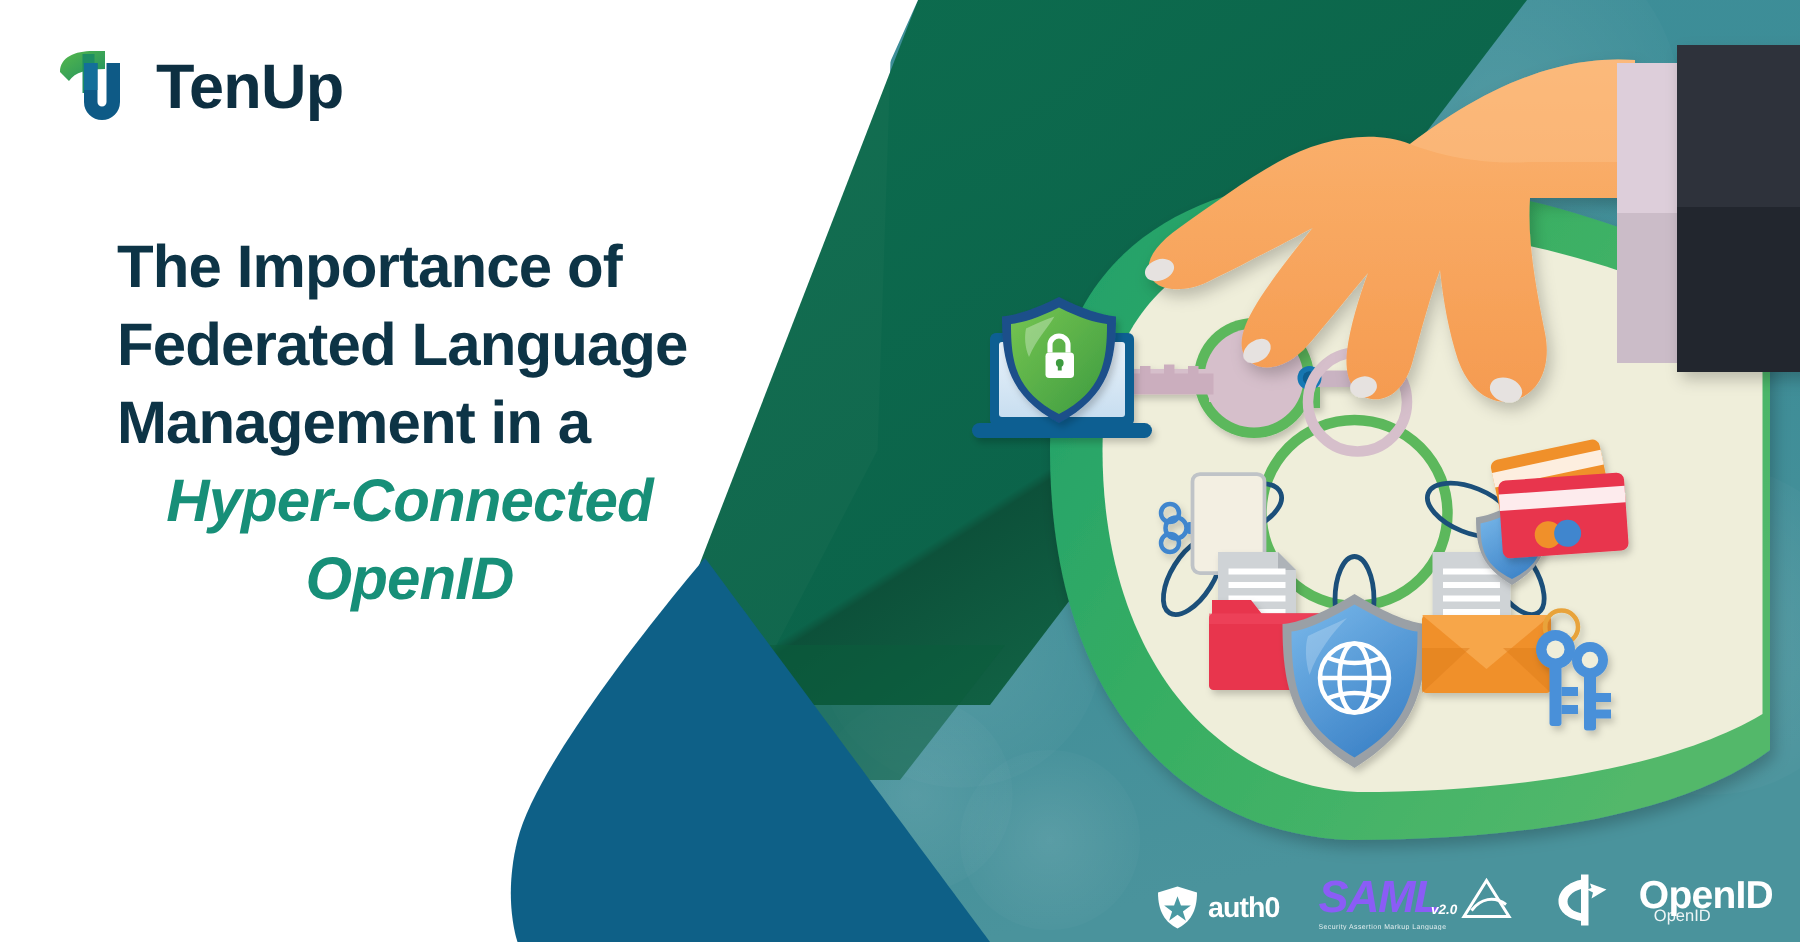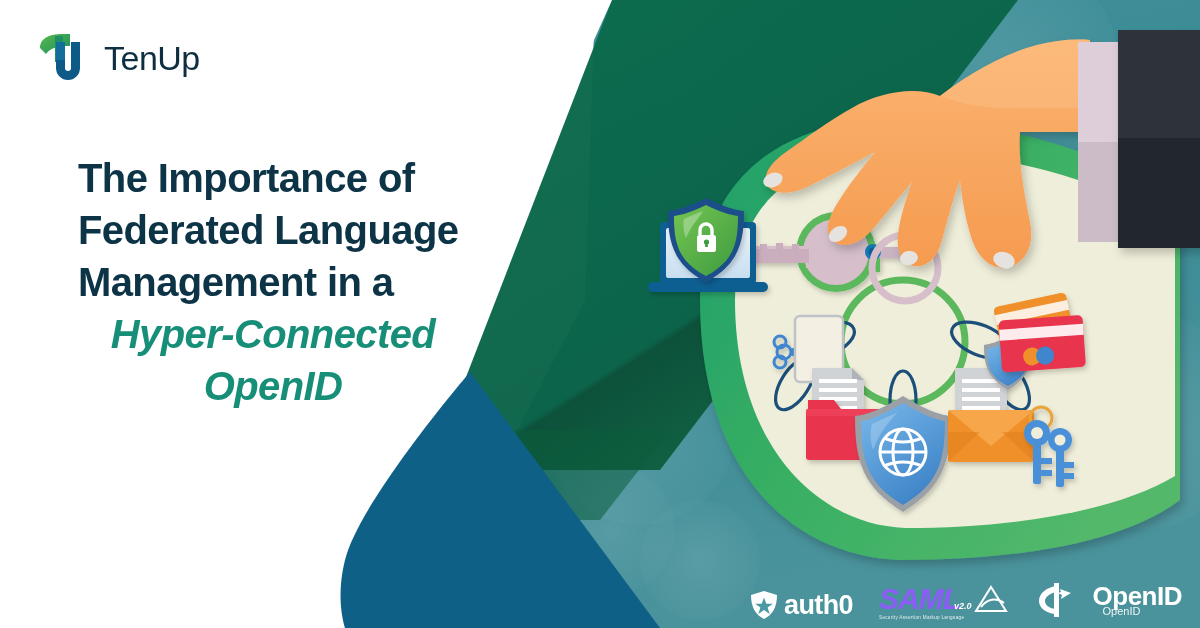--- a/index.html
+++ b/index.html
@@ -21,21 +21,21 @@
   .bg-layer { position:absolute; inset:0; }
   .bg-svg { position:absolute; top:0; left:0; width:1200px; height:628px; display:block; }
 
   
   .logo-block {
     position:absolute; left:36px; top:30px;
     display:flex; align-items:center; gap:12px; z-index:40;
   }
   .logo-mark { width:56px; height:56px; display:block; }
   .logo-word {
-    font-size:34px; font-weight:normal; color:#0D2F41;
+    font-size:42px; font-weight:bold; color:#0D2F41;
     letter-spacing:-0.5px; line-height:1; white-space:nowrap;
   }
 
   
   .headline {
     position:absolute; left:38px; top:152px;
     width:430px; z-index:40;
   }
   .headline .ln {
     font-size:40px; line-height:1.30;
@@ -48,21 +48,21 @@
 
   
   .partners {
     position:absolute; right:18px; bottom:8px;
     display:flex; align-items:flex-end; gap:26px; z-index:45;
   }
   .partner { display:flex; align-items:center; color:#ffffff; }
 
   .auth0 { gap:5px; }
   .auth0-word {
-    font-size:27px; font-weight:bold; letter-spacing:-0.6px;
+    font-size:19px; font-weight:bold; letter-spacing:-0.6px;
     line-height:1; color:#ffffff;
   }
   .saml-wrap { flex-direction:column; align-items:flex-start; gap:0; position:relative; }
   .saml-top { display:flex; align-items:baseline; gap:0; }
   .saml-word {
     font-size:30px; font-weight:bold; letter-spacing:-1px;
     line-height:1; color:#8b5cf6; font-style:italic;
   }
   .saml-ver {
     font-size:9px; font-weight:bold; color:#ffffff;

